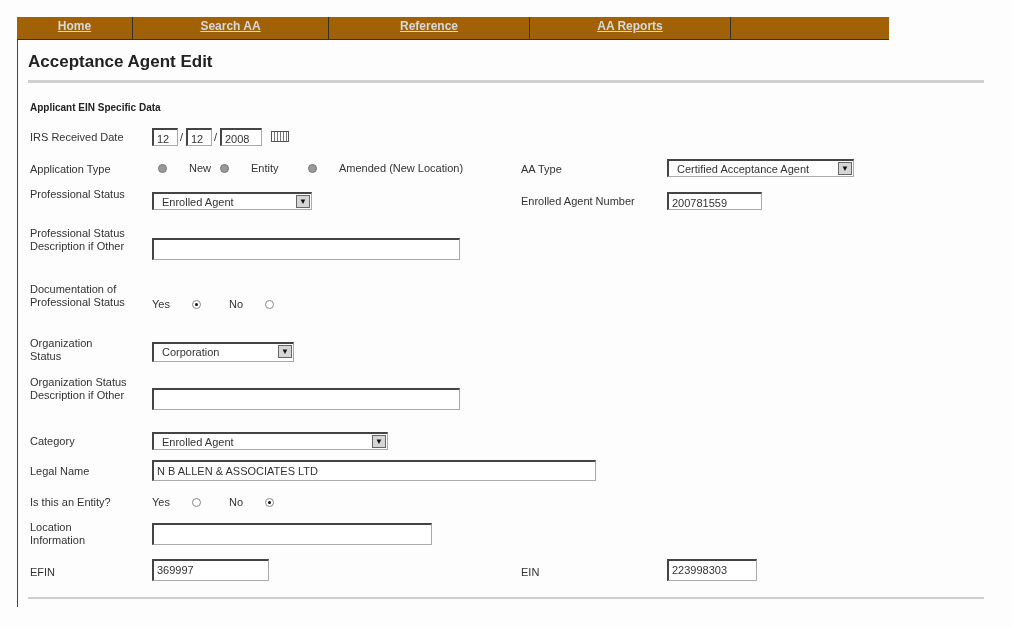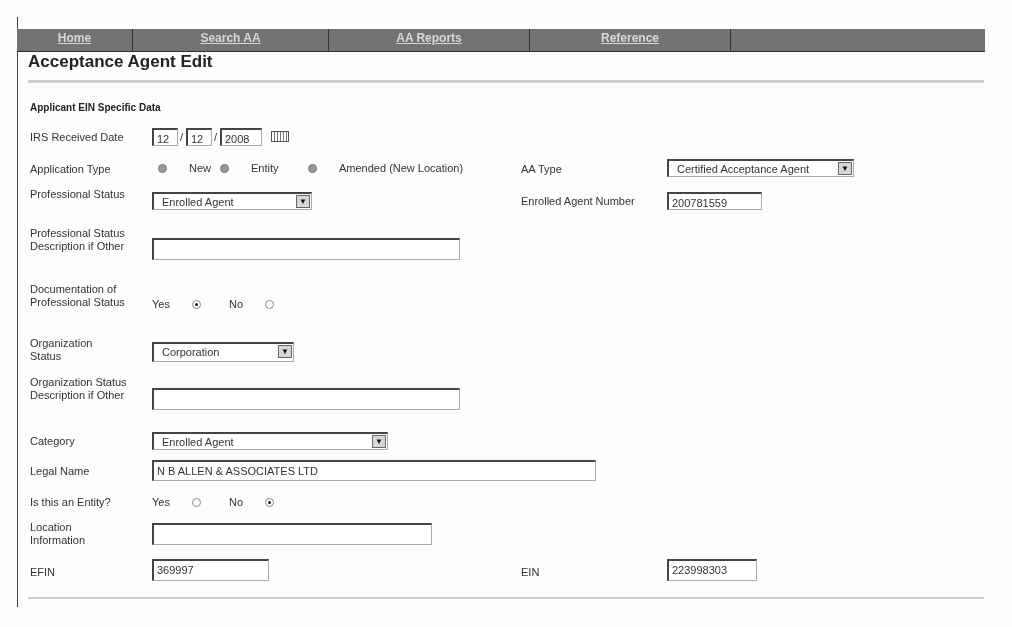--- a/index.html
+++ b/index.html
@@ -1,18 +1,18 @@
 <!DOCTYPE html>
 <html><head>
 <meta charset="utf-8">
 <style>
   html,body{margin:0;padding:0;background:#fdfdfd;}
   body{width:1012px;height:627px;position:relative;overflow:hidden;font-family:"Liberation Sans",sans-serif;color:#222;}
   .frame{position:absolute;left:17px;top:17px;width:968px;height:590px;border-left:1px solid #444;}
-  .nav{position:absolute;left:17px;top:29px;width:968px;height:22px;background:#737373;border-bottom:1px solid #333;display:flex;}
+  .nav{position:absolute;left:17px;top:17px;width:872px;height:22px;background:#a16207;border-bottom:1px solid #333;display:flex;}
   .nav a{display:block;color:#d8d8d8;font-size:12px;font-weight:bold;text-decoration:underline;text-align:center;line-height:19px;border-right:1px solid #333;}
   .title{position:absolute;left:28px;top:52px;font-size:17px;font-weight:bold;color:#222;}
   .hr{position:absolute;left:28px;height:3px;background:#cfcfcf;width:956px;}
   .section{position:absolute;left:30px;top:102px;font-size:10px;font-weight:bold;}
   .lbl{position:absolute;font-size:11px;color:#333;line-height:13px;}
   .inp{position:absolute;height:18px;border:1px solid #aaa;border-top:2px solid #444;border-left:2px solid #444;background:#fff;font-size:11px;line-height:18px;padding-left:3px;box-sizing:border-box;color:#333;}
   .sel{position:absolute;height:18px;border:1px solid #aaa;border-top:2px solid #444;border-left:2px solid #444;background:#fff;font-size:11px;line-height:16px;padding-left:8px;box-sizing:border-box;color:#333;}
   .sel .arrow{position:absolute;right:1px;top:1px;width:14px;height:13px;background:#d6d6d6;border:1px solid #666;box-sizing:border-box;font-size:8px;line-height:11px;text-align:center;color:#111;}
   .radio{display:inline-block;width:9px;height:9px;border-radius:50%;border:1px solid #888;background:#fff;position:relative;vertical-align:middle;box-sizing:border-box;}
   .radio.grey{background:#999;border-color:#777;}
@@ -21,22 +21,22 @@
   .cal{position:absolute;left:271px;top:131px;width:18px;height:11px;border:1px solid #555;background:repeating-linear-gradient(90deg,#fff 0 2px,#777 2px 3px);box-sizing:border-box;}
 </style>
 </head>
 <body>
 
 <div class="frame"></div>
 
 <div class="nav">
   <a style="width:115px">Home</a>
   <a style="width:195px">Search AA</a>
+  <a style="width:200px">Reference</a>
   <a style="width:200px">AA Reports</a>
-  <a style="width:200px">Reference</a>
 </div>
 
 <div class="title">Acceptance Agent Edit</div>
 <div class="hr" style="top:80px"></div>
 
 <div class="section">Applicant EIN Specific Data</div>
 
 <div class="lbl" style="left:30px;top:131px">IRS Received Date</div>
 <div class="inp" style="left:152px;top:128px;width:26px">12</div>
 <div class="lbl" style="left:180px;top:131px">/</div>

